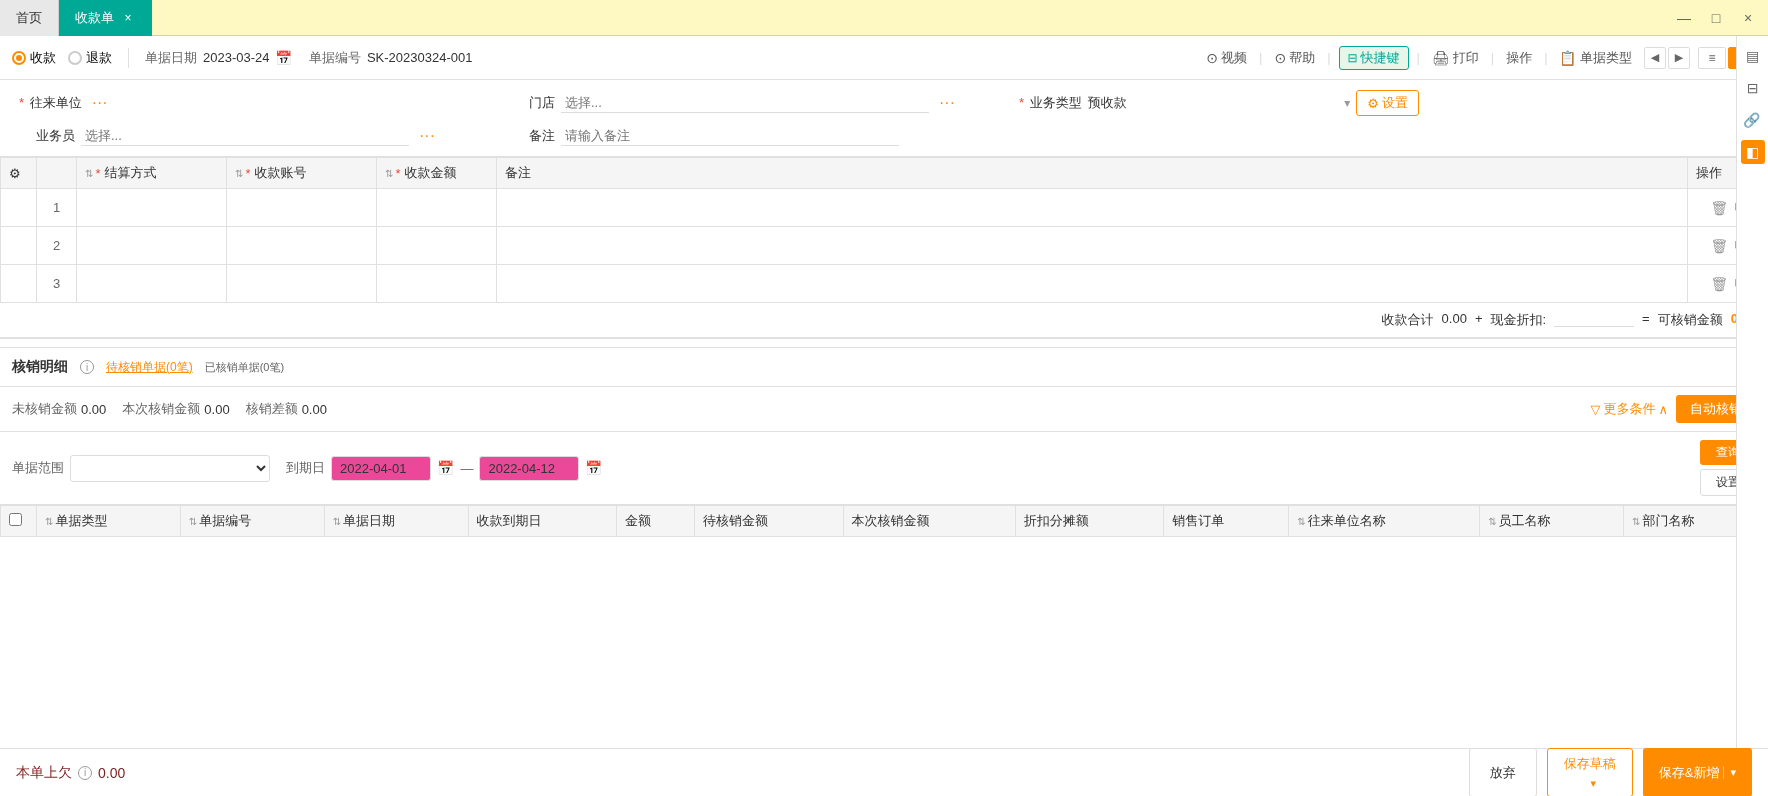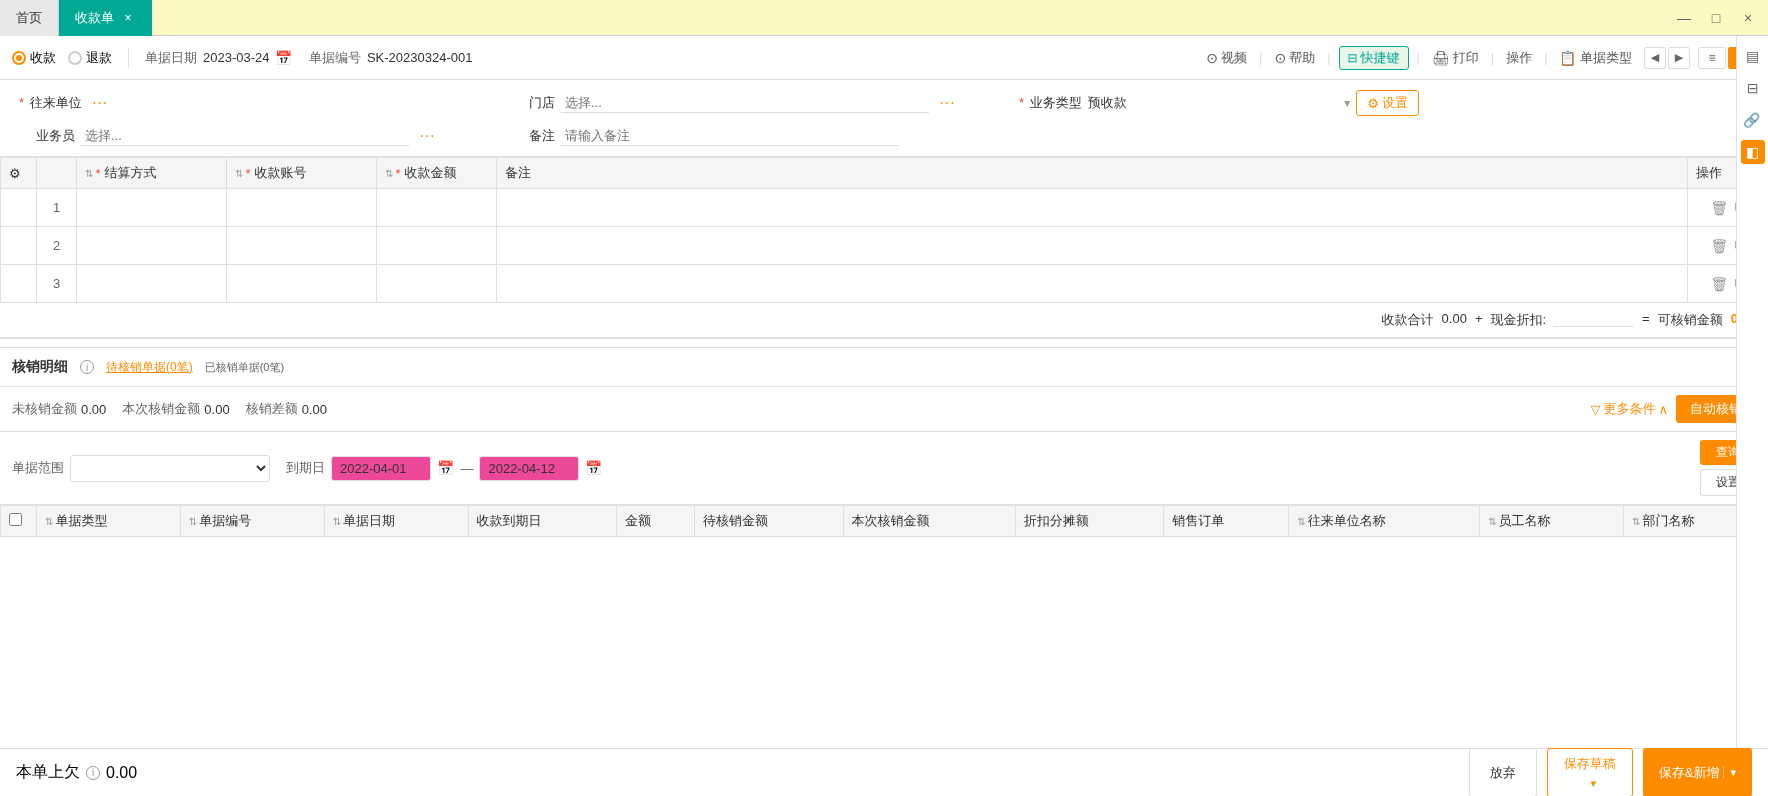--- a/index.html
+++ b/index.html
@@ -243,21 +243,21 @@
 
     
     .bottom-bar {
       position: fixed; bottom: 0; left: 0; right: 0;
       background: #fff; border-top: 1px solid #e0e0e0;
       padding: 8px 16px;
       display: flex; align-items: center; gap: 12px;
       height: 48px; z-index: 100;
     }
     .bottom-left { display: flex; align-items: center; gap: 6px; }
-    .bottom-info { color: #000000; font-size: 16px; }
+    .bottom-info { color: #7f1d1d; font-size: 14px; }
     .bottom-info-icon {
       width: 14px; height: 14px; border-radius: 50%;
       border: 1px solid #999; color: #999;
       display: inline-flex; align-items: center; justify-content: center;
       font-size: 10px;
     }
     .bottom-right { margin-left: auto; display: flex; gap: 10px; }
     .abandon-btn {
       border: 1px solid #ddd; background: #fff; color: #333;
       border-radius: 3px; padding: 6px 20px; cursor: pointer; font-size: 13px;

